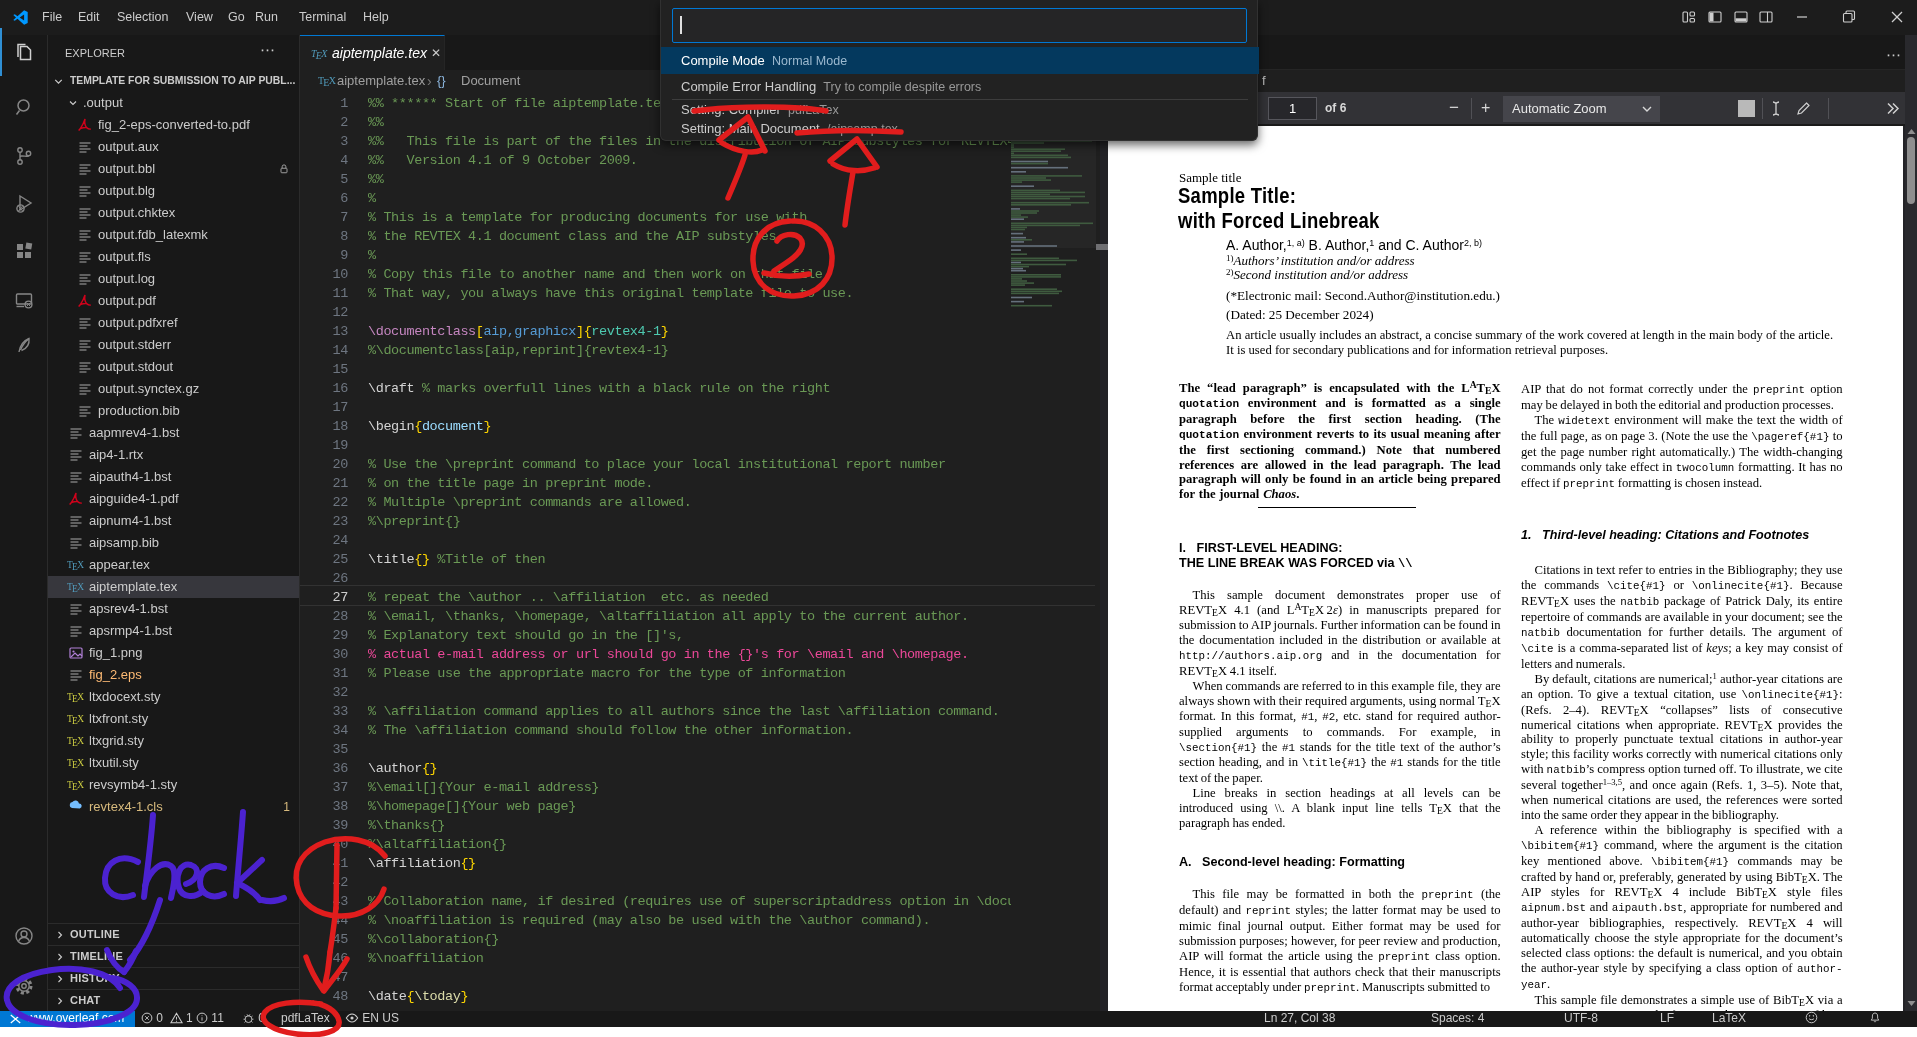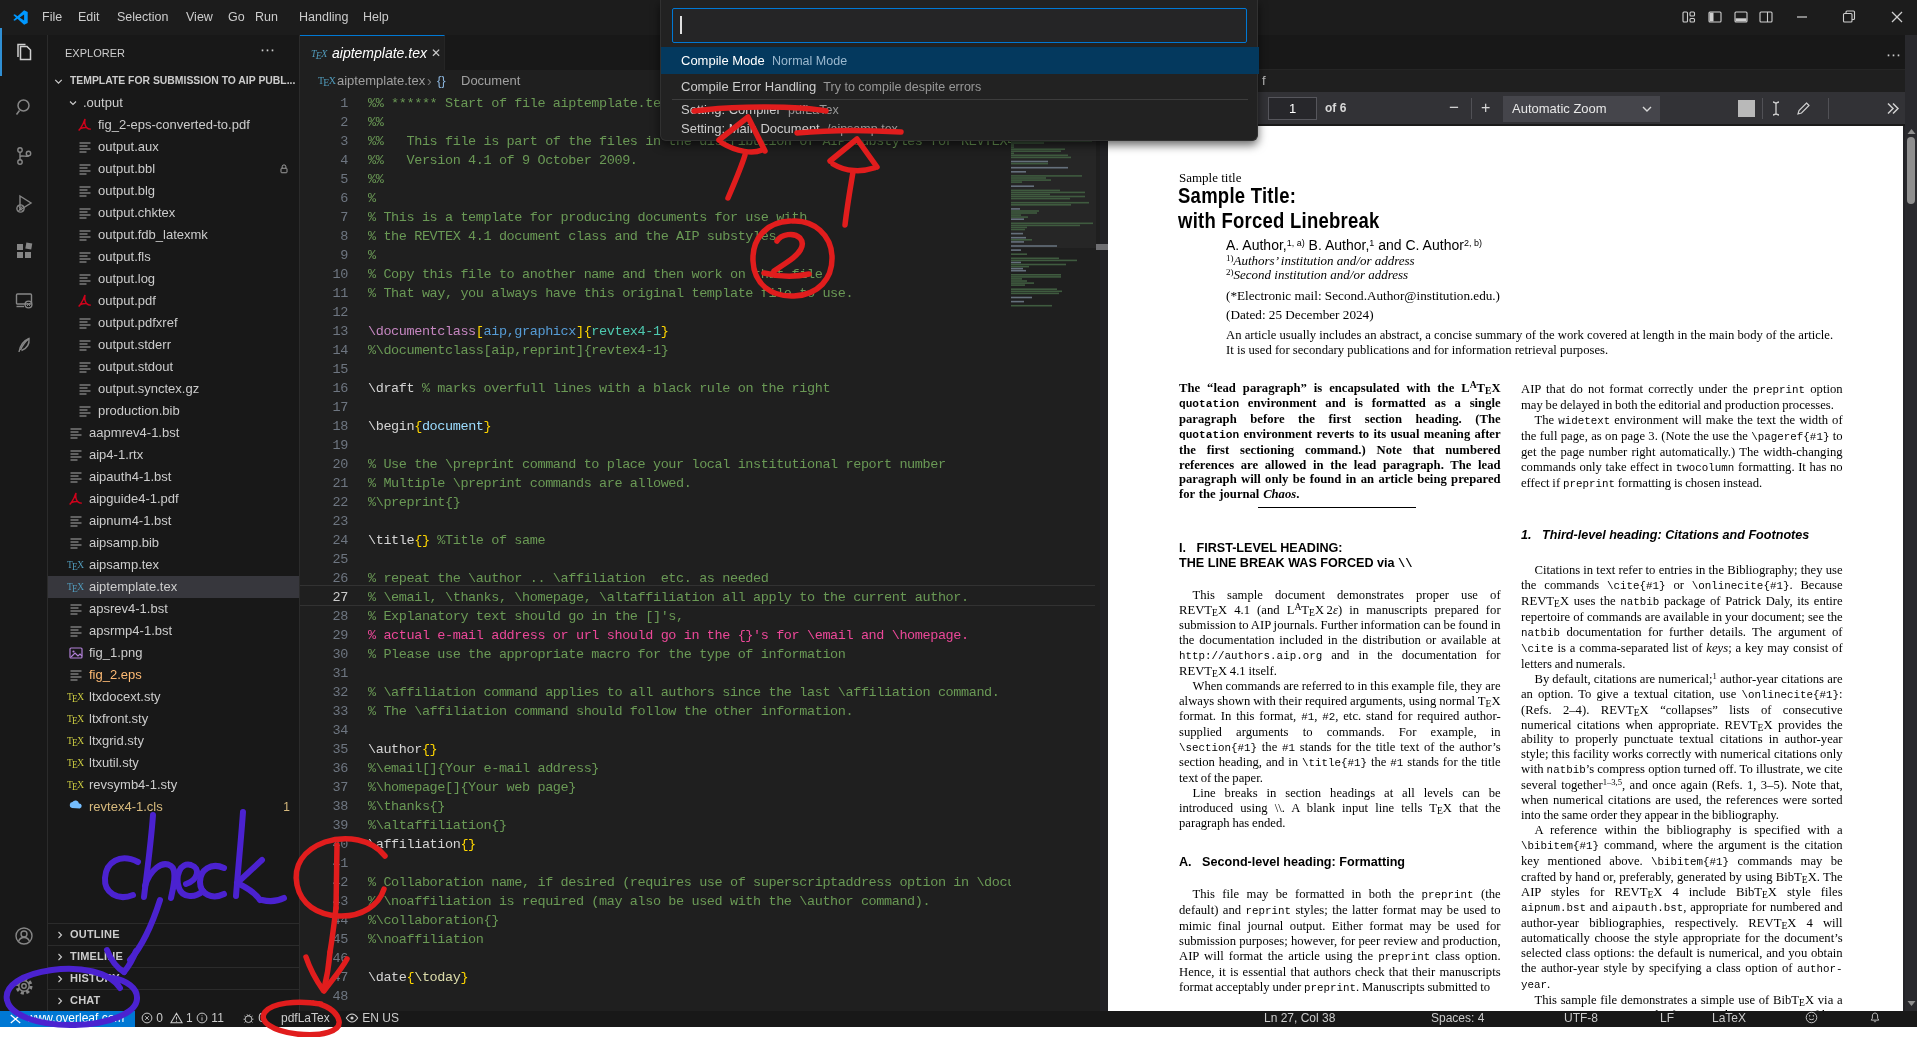--- a/index.html
+++ b/index.html
@@ -49,21 +49,21 @@
 <div class="abs" id="titlebar">
 <svg style="position:absolute;left:13px;top:10px" width="15" height="15" viewBox="0 0 100 100">
       <path fill="#0098ff" d="M74 2 L30 42 L12 28 L2 34 L20 50 L2 66 L12 72 L30 58 L74 98 L98 86 L98 14 Z M74 30 L74 70 L44 50 Z"></path>
     </svg>
 <div class="menu" style="left:42px">File</div>
 <div class="menu" style="left:78px">Edit</div>
 <div class="menu" style="left:117px">Selection</div>
 <div class="menu" style="left:186px">View</div>
 <div class="menu" style="left:228px">Go</div>
 <div class="menu" style="left:255px">Run</div>
-<div class="menu" style="left:299px">Handling</div>
+<div class="menu" style="left:299px">Terminal</div>
 <div class="menu" style="left:363px">Help</div>
 <svg class="wicon" style="left:1676px" width="26" height="28" viewBox="0 0 26 28">
       <g fill="none" stroke="#cfcfcf" stroke-width="1.1">
         <rect x="7" y="9" width="4.5" height="10" rx="1"></rect>
         <rect x="14" y="9" width="4.5" height="4" rx="1"></rect>
         <rect x="14" y="15.5" width="4.5" height="3.5" rx="1"></rect>
       </g>
     </svg>
 <svg class="wicon" style="left:1702px" width="26" height="28" viewBox="0 0 26 28">
       <g fill="none" stroke="#cfcfcf" stroke-width="1.1">
@@ -432,21 +432,21 @@
           </svg>
         </span>
         <span style="color:#cccccc">aipsamp.bib</span>
       </div>
       <div class="trow" style="padding-left:19px">
         <span class="ticon">
           <svg width="18" height="14" viewBox="0 0 18 14">
             <text x="0" y="10" font-family="Liberation Serif" font-size="10" fill="#519aba">T<tspan dy="2.4" dx="-0.8">E</tspan><tspan dy="-2.4" dx="-0.6">X</tspan></text>
           </svg>
         </span>
-        <span style="color:#cccccc">aipsamp.tex</span>
+        <span style="color:#cccccc">appear.tex</span>
       </div>
       <div class="trow sel" style="padding-left:19px">
         <span class="ticon">
           <svg width="18" height="14" viewBox="0 0 18 14">
             <text x="0" y="10" font-family="Liberation Serif" font-size="10" fill="#519aba">T<tspan dy="2.4" dx="-0.8">E</tspan><tspan dy="-2.4" dx="-0.6">X</tspan></text>
           </svg>
         </span>
         <span style="color:#cccccc">aiptemplate.tex</span>
       </div>
       <div class="trow" style="padding-left:19px">
@@ -658,24 +658,25 @@
         <div class="cl"><span style="color:#6a9955">% That way, you always have this original template file to use.</span></div>
         <div class="cl">&nbsp;</div>
         <div class="cl"><span style="color:#c586c0">\documentclass</span><span style="color:#ffd700">[</span><span style="color:#569cd6">aip,graphicx</span><span style="color:#ffd700">]</span><span style="color:#ffd700">{</span><span style="color:#4ec9b0">revtex4-1</span><span style="color:#ffd700">}</span></div>
         <div class="cl"><span style="color:#6a9955">%\documentclass[aip,reprint]{revtex4-1}</span></div>
         <div class="cl">&nbsp;</div>
         <div class="cl"><span style="color:#d4d4d4">\draft </span><span style="color:#6a9955">% marks overfull lines with a black rule on the right</span></div>
         <div class="cl">&nbsp;</div>
         <div class="cl"><span style="color:#d4d4d4">\begin</span><span style="color:#ffd700">{</span><span style="color:#9cdcfe">document</span><span style="color:#ffd700">}</span></div>
         <div class="cl">&nbsp;</div>
         <div class="cl"><span style="color:#6a9955">% Use the \preprint command to place your local institutional report number</span></div>
+        <div class="cl"><span style="color:#6a9955">% on the title page in preprint mode.</span></div>
         <div class="cl"><span style="color:#6a9955">% Multiple \preprint commands are allowed.</span></div>
         <div class="cl"><span style="color:#6a9955">%\preprint{}</span></div>
         <div class="cl">&nbsp;</div>
-        <div class="cl"><span style="color:#d4d4d4">\title</span><span style="color:#ffd700">{}</span><span style="color:#6a9955"> %Title of same</span></div>
+        <div class="cl"><span style="color:#d4d4d4">\title</span><span style="color:#ffd700">{}</span><span style="color:#6a9955"> %Title of then</span></div>
         <div class="cl">&nbsp;</div>
         <div class="cl"><span style="color:#6a9955">% repeat the \author .. \affiliation  etc. as needed</span></div>
         <div class="cl"><span style="color:#6a9955">% \email, \thanks, \homepage, \altaffiliation all apply to the current author.</span></div>
         <div class="cl"><span style="color:#6a9955">% Explanatory text should go in the []'s,</span></div>
         <div class="cl"><span style="color:#ec4899">% actual e-mail address or url should go in the {}'s for \email and \homepage.</span></div>
         <div class="cl"><span style="color:#6a9955">% Please use the appropriate macro for the type of information</span></div>
         <div class="cl">&nbsp;</div>
         <div class="cl"><span style="color:#6a9955">% \affiliation command applies to all authors since the last \affiliation command.</span></div>
         <div class="cl"><span style="color:#6a9955">% The \affiliation command should follow the other information.</span></div>
         <div class="cl">&nbsp;</div>

